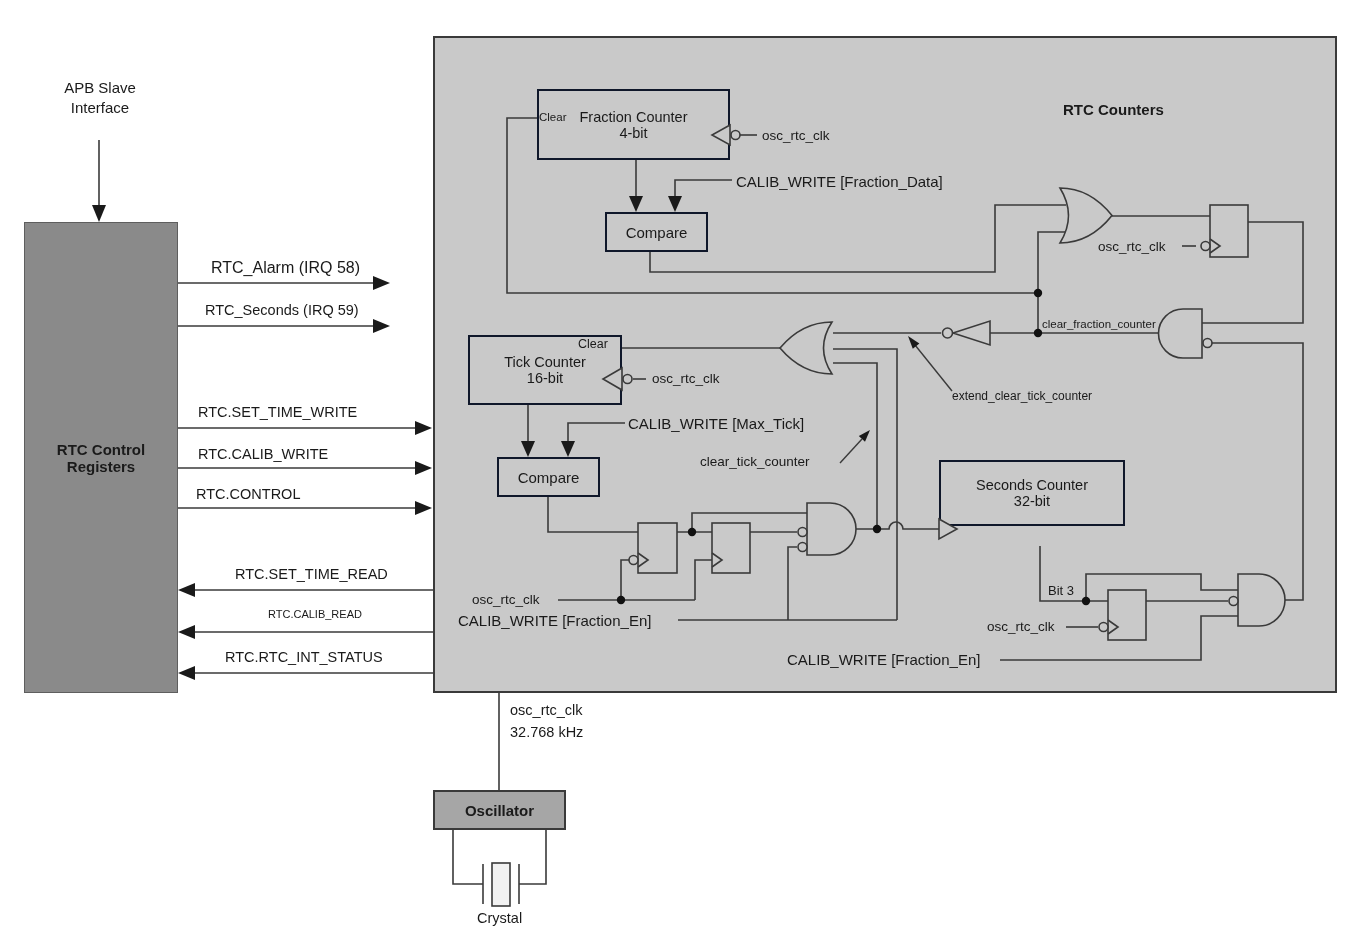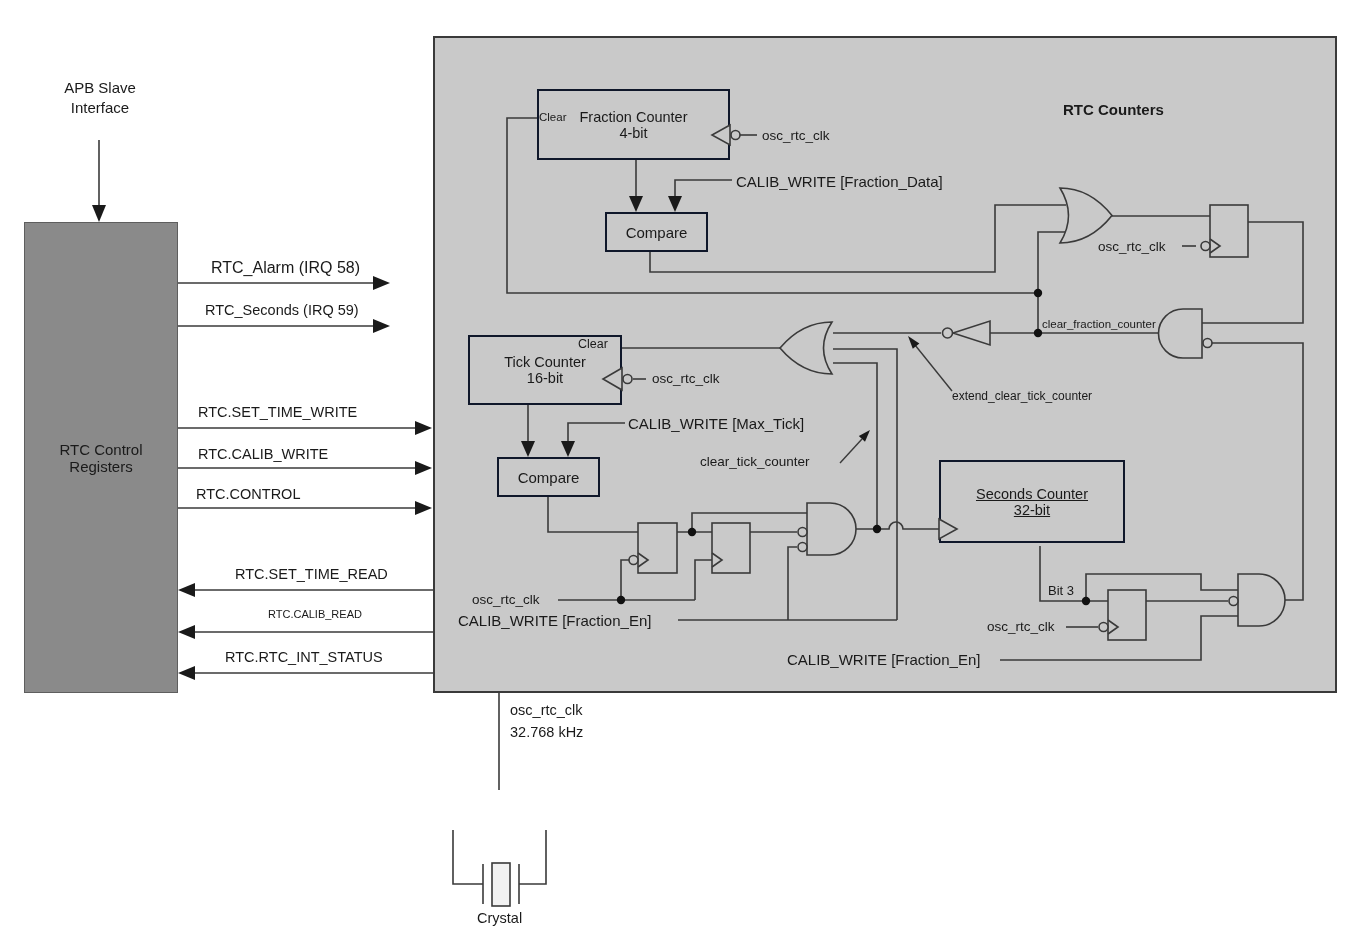--- a/index.html
+++ b/index.html
@@ -5,21 +5,21 @@
   html,body{margin:0;padding:0;background:#ffffff;}
   body{font-family:"Liberation Sans",sans-serif;color:#1a1a1a;}
   #canvas{position:relative;width:1360px;height:936px;background:#ffffff;overflow:hidden;}
   .box{position:absolute;box-sizing:border-box;border:2px solid #0f172a;background:#c9c9c9;}
   .lbl{position:absolute;white-space:nowrap;line-height:1.15;}
   .ml{white-space:pre-line;}
   .ctr{text-align:center;}
   svg{position:absolute;left:0;top:0;pointer-events:none;}
   .bigbox{position:absolute;box-sizing:border-box;border:2px solid #3a3a3a;background:#c9c9c9;}
   .darkbox{position:absolute;box-sizing:border-box;border:1px solid #5e5e5e;background:#8a8a8a;
-           display:flex;align-items:center;justify-content:center;font-weight:normal;font-size:15px;}
+           display:flex;align-items:center;justify-content:center;font-weight:bold;font-size:15px;}
   .oscbox{position:absolute;box-sizing:border-box;border:2px solid #3a3a3a;background:#a6a6a6;
           display:flex;align-items:center;justify-content:center;font-weight:bold;font-size:15px;}
   .blk{display:flex;align-items:center;justify-content:center;font-size:14.5px;}
   .small{font-size:11.5px;}
 </style>
 </head>
 <body>
 
 <div id="canvas">
 
@@ -33,23 +33,24 @@
   <div class="lbl small" style="left:539px;top:111px;">Clear</div>
 
   <div class="box blk" style="left:605px;top:212px;width:103px;height:40px;font-size:15px;">Compare</div>
 
   <div class="box blk ml ctr" style="left:468px;top:335px;width:154px;height:70px;">Tick Counter
 16-bit</div>
   <div class="lbl" style="left:578px;top:337px;font-size:12.5px;">Clear</div>
 
   <div class="box blk" style="left:497px;top:457px;width:103px;height:40px;font-size:15px;">Compare</div>
 
-  <div class="box blk ml ctr" style="left:939px;top:460px;width:186px;height:83px;text-decoration:underline;">Seconds Counter
+  <div class="box blk ml ctr" style="left:939px;top:460px;width:186px;height:66px;">Seconds Counter
 32-bit</div>
 
+  <div class="oscbox" style="left:433px;top:790px;width:133px;height:40px;">Oscillator</div>
 
   <svg width="1360" height="936" viewBox="0 0 1360 936">
     <g stroke="#3a3a3a" stroke-width="1.6" fill="none">
 
       <path d="M99,140 V206"></path>
       <path d="M178,283 H374"></path>
       <path d="M178,326 H374"></path>
       <path d="M178,428 H416"></path>
       <path d="M178,468 H416"></path>
       <path d="M178,508 H416"></path>

